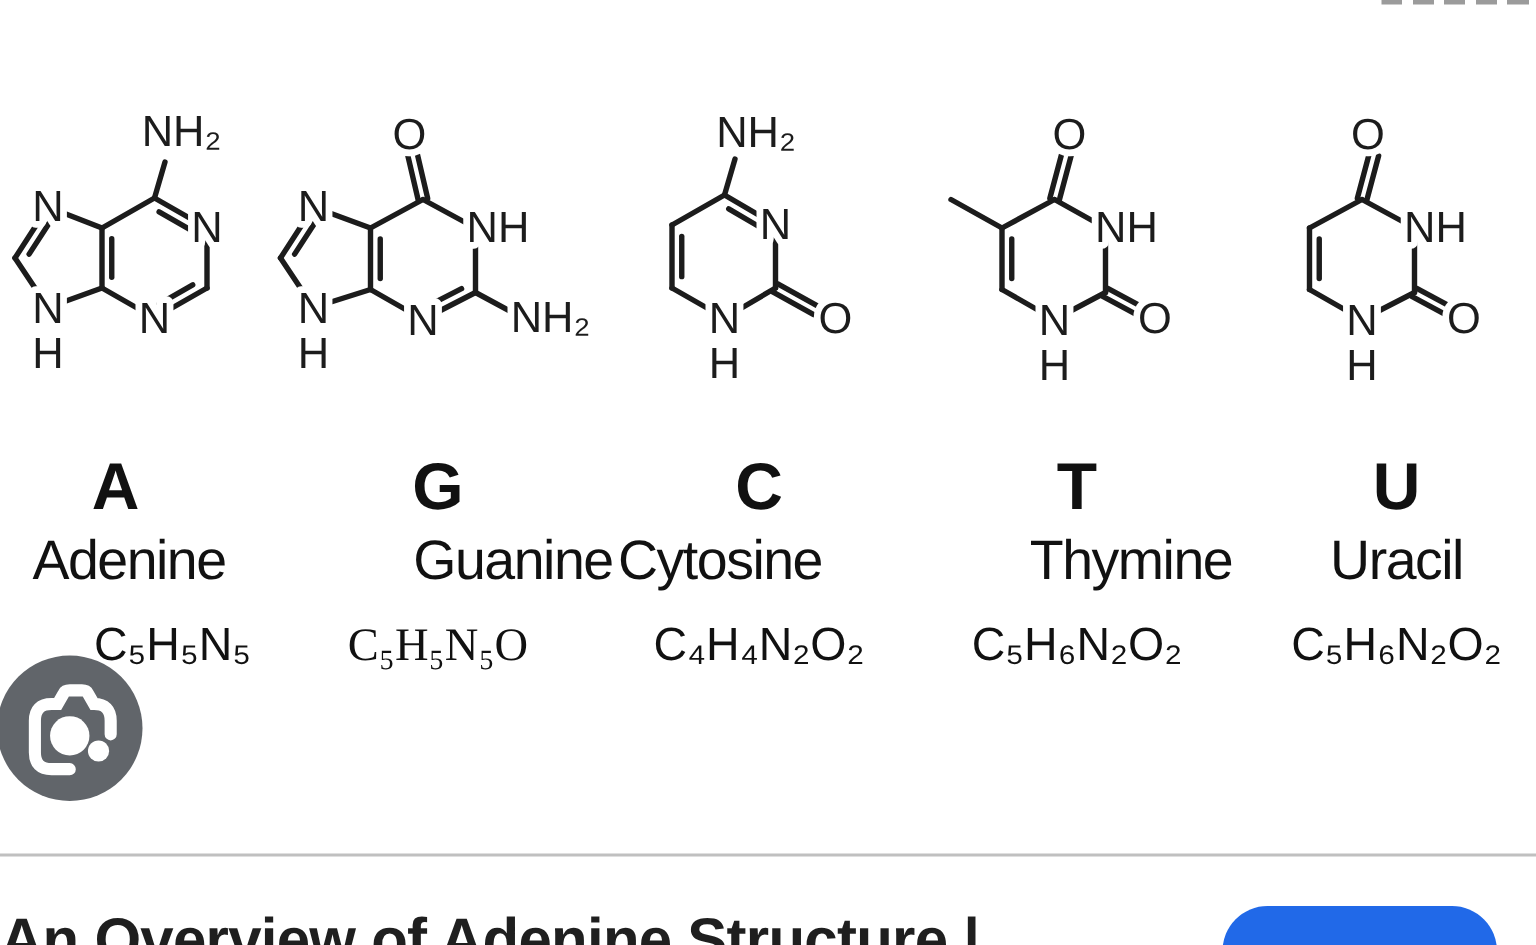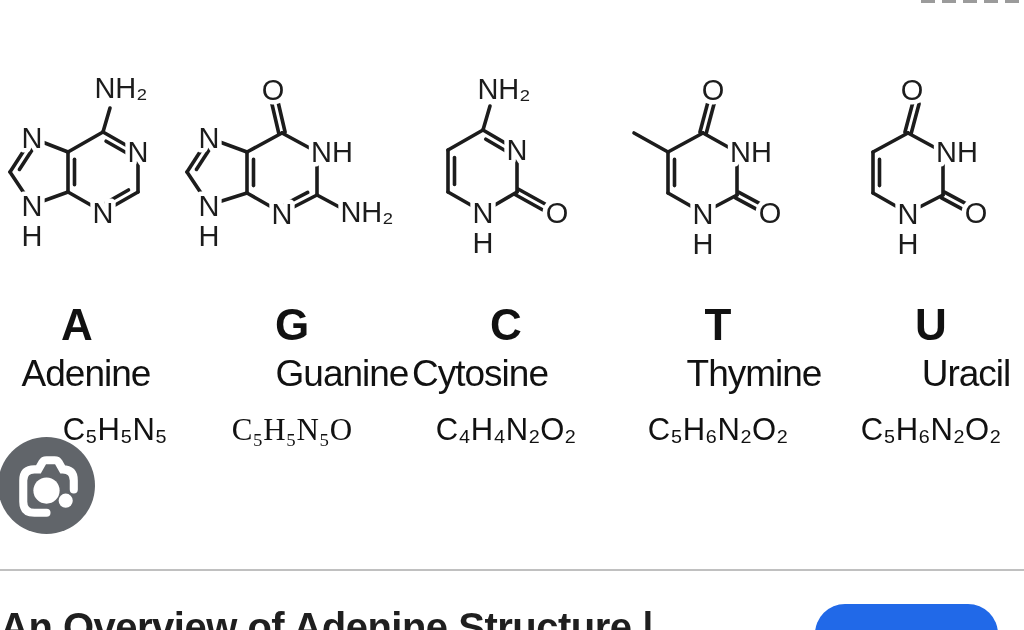--- a/index.html
+++ b/index.html
@@ -162,21 +162,21 @@
       <div class="l1" style="left: 292px;">G</div>
       <div class="l2" style="left: 300px; margin-left: 42px;">Guanine</div>
       <div class="l3" style="left: 292px; font-family: Liberation Serif, serif;">C₅H₅N₅O</div>
       <div class="l1" style="left: 506px;">C</div>
       <div class="l2" style="left: 480px;">Cytosine</div>
       <div class="l3" style="left: 506px;">C₄H₄N₂O₂</div>
       <div class="l1" style="left: 718px;">T</div>
       <div class="l2" style="left: 718px; margin-left: 36px;">Thymine</div>
       <div class="l3" style="left: 718px;">C₅H₆N₂O₂</div>
       <div class="l1" style="left: 931px;">U</div>
-      <div class="l2" style="left: 966px; text-align: center;">Uracil</div>
+      <div class="l2" style="left: 931px; text-align: center;">Uracil</div>
       <div class="l3" style="left: 931px;">C₅H₆N₂O₂</div>
     </div>
 
   <div class="top-dashes"></div>
 
   <button class="lens-btn" aria-label="Google Lens">
     <svg viewBox="0 0 96 96">
       <path d="M48,75 H36 Q25,75 25,64 V43 Q25,32 36,32 H40 L44,25 Q45,23 48,23 H56 Q59,23 60,25 L64,32 Q75,32 75,43 V52" fill="none" stroke="#fff" stroke-width="8" stroke-linecap="round"></path>
       <circle cx="48" cy="53" r="13" fill="#fff"></circle>
       <circle cx="67" cy="63" r="7" fill="#fff"></circle>

